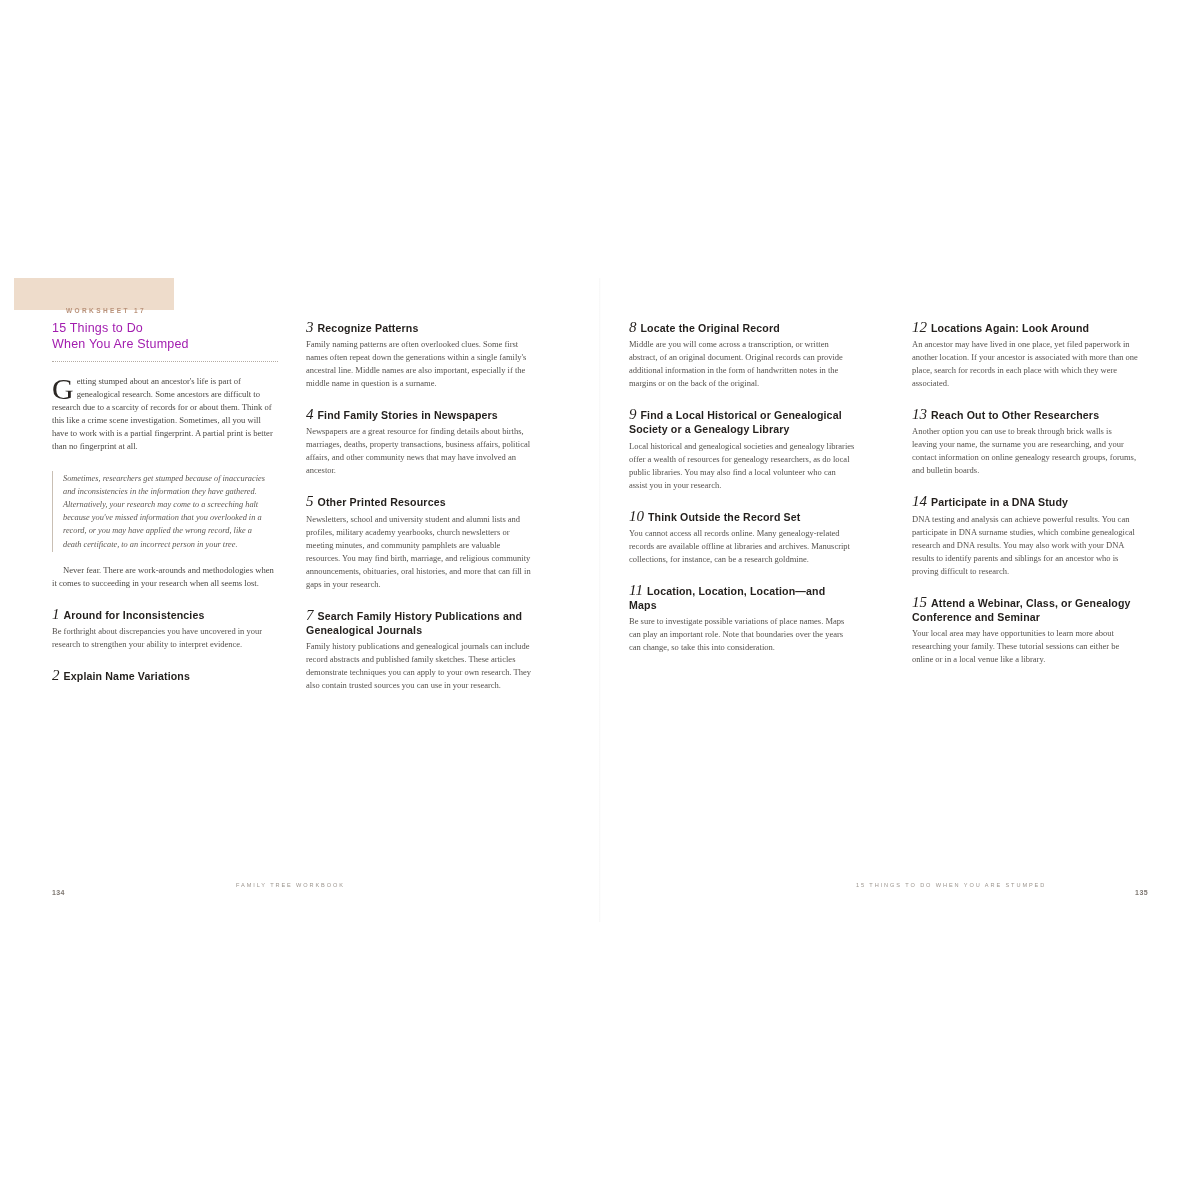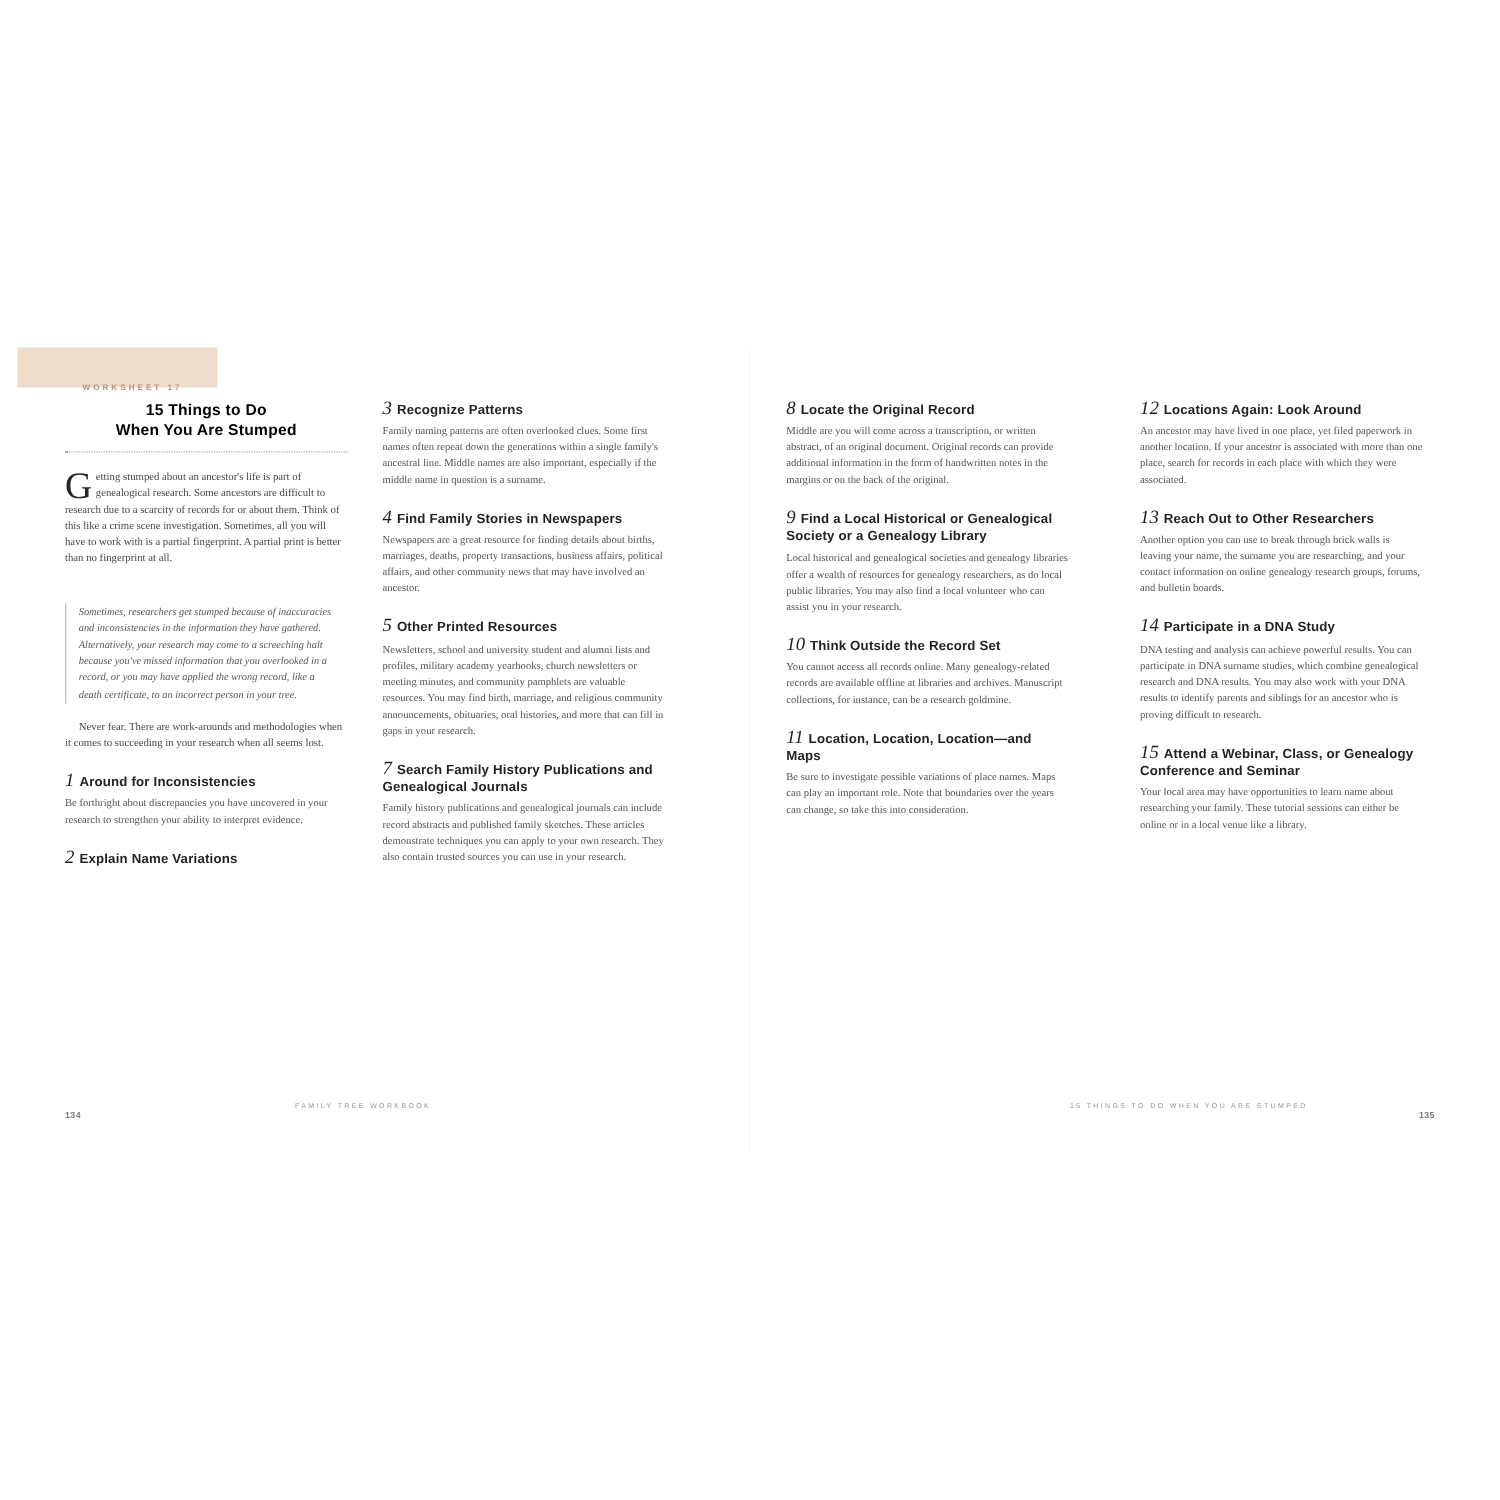--- a/index.html
+++ b/index.html
@@ -50,27 +50,26 @@
     position:absolute;top:42px;
     width:226px;
   }
   .col-1{left:38px;}
   .col-2{left:292px;}
   .col-3{left:615px;}
   .col-4{left:898px;}
 
   .worksheet-title{
     font-family:"Liberation Sans",sans-serif;
-    font-weight:700;
+    font-weight:400;
     font-size:12.5px;
     line-height:16px;
-    color:#000000;
+    color:#a21caf;
     letter-spacing:.2px;
     margin:0 0 9px 0;
-    text-align:center;
   }
   .dotted-rule{
     height:1px;
     border-top:1px dotted #b4aca4;
     margin:0 0 12px 0;
   }
 
   .intro{
     font-size:8.6px;
     line-height:13.1px;
@@ -81,21 +80,21 @@
   .intro .dropcap{
     float:left;
     font-family:"Liberation Serif",serif;
     font-size:30px;
     line-height:23px;
     padding:2px 3px 0 0;
     color:#2b2724;
   }
 
   .pullquote{
-    margin:28px 0 0 0;
+    margin:17px 0 0 0;
     padding:1px 6px 1px 10px;
     border-left:1px solid #c9bfb4;
     font-style:italic;
     font-size:8.3px;
     line-height:13.2px;
     color:#5c5752;
   }
 
   .after-quote{
     margin:12px 0 0 0;
@@ -247,21 +246,21 @@
         <p class="entry-body">Another option you can use to break through brick walls is leaving your name, the surname you are researching, and your contact information on online genealogy research groups, forums, and bulletin boards.</p>
       </div>
 
       <div class="entry">
         <span class="entry-head"><span class="entry-num">14</span><span>Participate in a DNA Study</span></span>
         <p class="entry-body">DNA testing and analysis can achieve powerful results. You can participate in DNA surname studies, which combine genealogical research and DNA results. You may also work with your DNA results to identify parents and siblings for an ancestor who is proving difficult to research.</p>
       </div>
 
       <div class="entry">
         <span class="entry-head"><span class="entry-num">15</span><span>Attend a Webinar, Class, or Genealogy Conference and Seminar</span></span>
-        <p class="entry-body">Your local area may have opportunities to learn name about researching your family. These tutorial sessions can either be online or in a local venue like a library.</p>
+        <p class="entry-body">Your local area may have opportunities to learn more about researching your family. These tutorial sessions can either be online or in a local venue like a library.</p>
       </div>
     </div>
 
     <div class="folio folio-left">134</div>
     <div class="footer footer-left">FAMILY TREE WORKBOOK</div>
     <div class="footer footer-right">15 THINGS TO DO WHEN YOU ARE STUMPED</div>
     <div class="folio folio-right">135</div>
 
   </div>
 </div>

